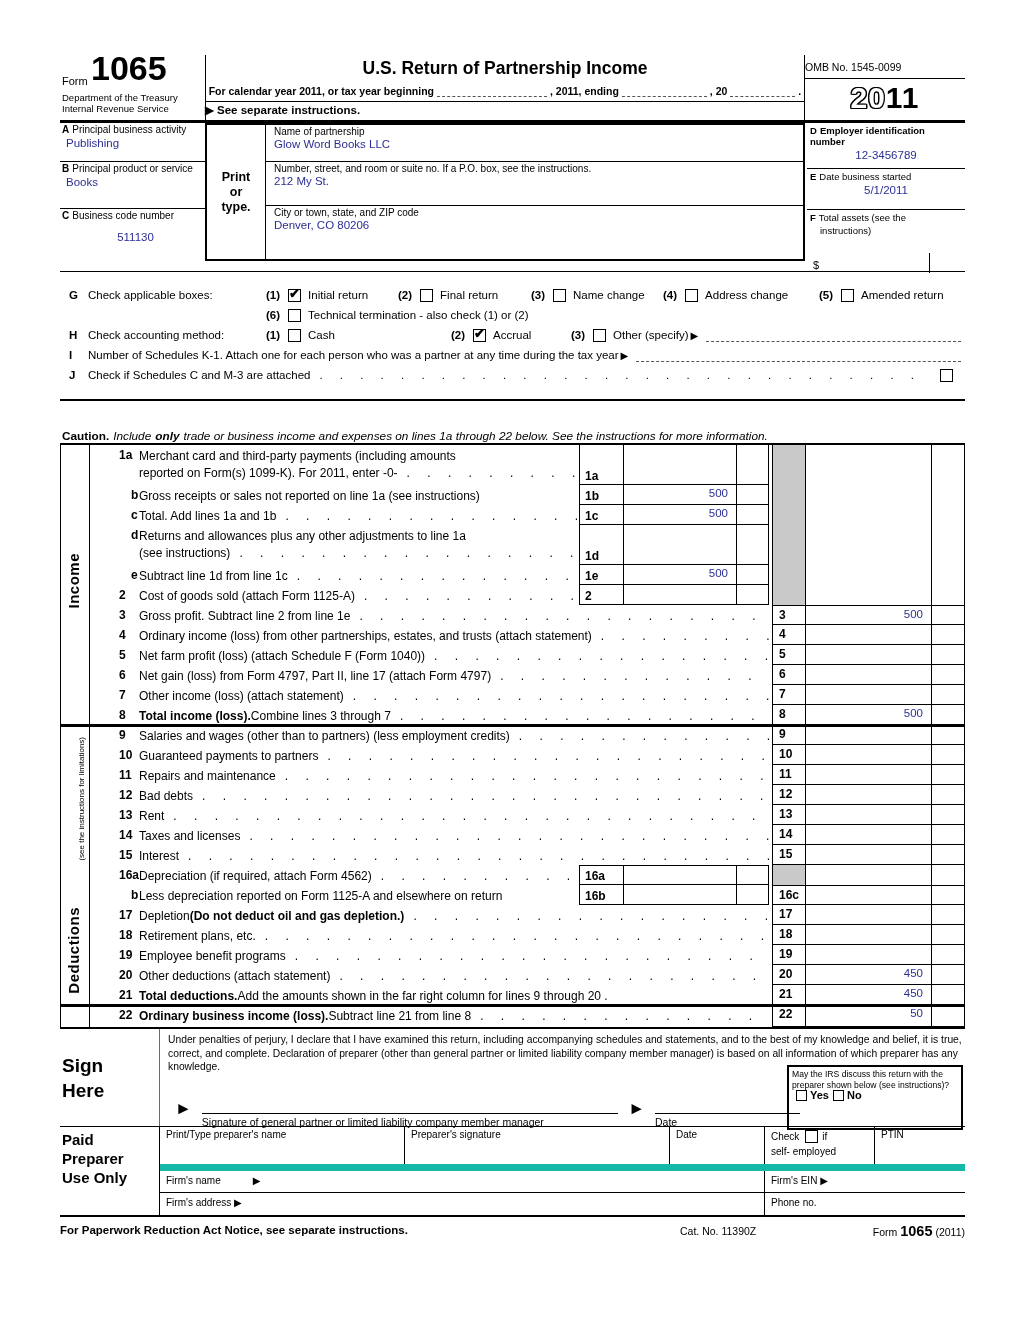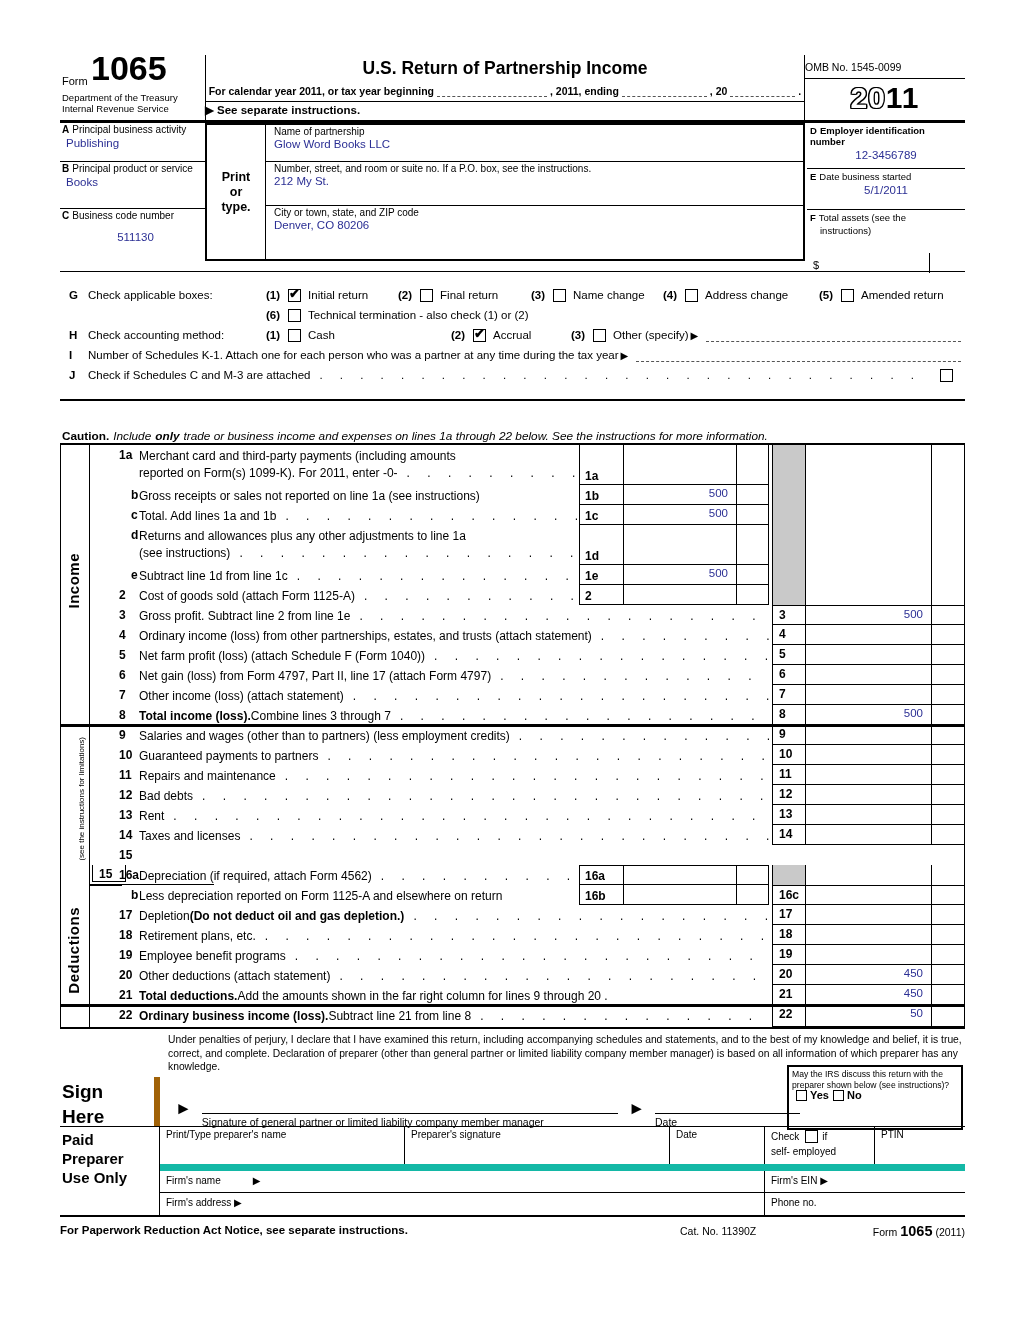--- a/index.html
+++ b/index.html
@@ -99,21 +99,21 @@
   .c-ocode.box{border-left:1px solid #000;border-right:1px solid #000;border-bottom:1px solid #000;}
   .c-ocode.gray{background:#c9c9c9;border-left:1px solid #000;border-right:1px solid #000;}
   .c-oval{width:125px;flex:none;display:flex;align-items:flex-start;justify-content:flex-end;padding:2px 8px 0 0;font-size:11.5px;box-sizing:border-box;color:#2b2f94;}
   .c-oval.box{border-bottom:1px solid #000;}
   .c-ocents{width:33px;flex:none;box-sizing:border-box;}
   .c-ocents.box{border-left:1px solid #000;border-bottom:1px solid #000;}
   .c-ocents.open{border-left:1px solid #000;}
 
   
   #sign{position:relative;height:97px;}
-  .sec-label{position:absolute;left:0;top:0;bottom:0;width:100px;border-right:6px solid #a16207;font-size:19px;font-weight:bold;line-height:25px;padding:2px 0 0 2px;box-sizing:border-box;margin-top:48px;}
+  .sec-label{position:absolute;left:0;top:0;bottom:0;width:100px;border-right:1px solid #a16207;font-size:19px;font-weight:bold;line-height:25px;padding:24px 0 0 2px;box-sizing:border-box;}
   .perjury{position:absolute;left:108px;top:4px;width:795px;font-size:10.3px;line-height:13.5px;margin:0;}
   .sig-row{position:absolute;left:115px;top:72px;width:625px;display:flex;gap:10px;align-items:flex-start;font-size:10.5px;}
   .sig-arrow{font-size:17px;line-height:16px;flex:none;}
   .lineblock{display:flex;flex-direction:column;}
   .lb-sig{flex:1;}
   .lb-date{width:145px;flex:none;}
   .rule{height:12px;border-bottom:1.5px solid #000;}
   .cap{padding-top:2px;}
   .irs-box{position:absolute;right:2px;top:36px;width:176px;height:65px;border:2px solid #000;box-sizing:border-box;padding:2px 3px;font-size:8.6px;line-height:10.5px;}
   .irs-inline{display:inline-flex;align-items:center;}
@@ -552,21 +552,21 @@
             <div class="c-desc">
               <div class="dline">
                 <span>Taxes and licenses</span>
                 <span class="leader">. . . . . . . . . . . . . . . . . . . . . . . . . . . . . . . . . . . . . . . . . . . . . . . . . . . . . . . . . . . . . . . . . . . . . . . . . . . . . . . . </span>
               </div>
             </div>
             <div class="c-ocode box">14</div>
             <div class="c-oval box"></div>
             <div class="c-ocents box"></div>
           </div>
-          <div class="trow" style="height: 20px; flex-direction: column;">
+          <div class="trow" style="height: 20px;">
             <div class="c-num">15</div>
             <div class="c-desc">
               <div class="dline">
                 <span>Interest</span>
                 <span class="leader">. . . . . . . . . . . . . . . . . . . . . . . . . . . . . . . . . . . . . . . . . . . . . . . . . . . . . . . . . . . . . . . . . . . . . . . . . . . . . . . . </span>
               </div>
             </div>
             <div class="c-ocode box">15</div>
             <div class="c-oval box"></div>
             <div class="c-ocents box"></div>

